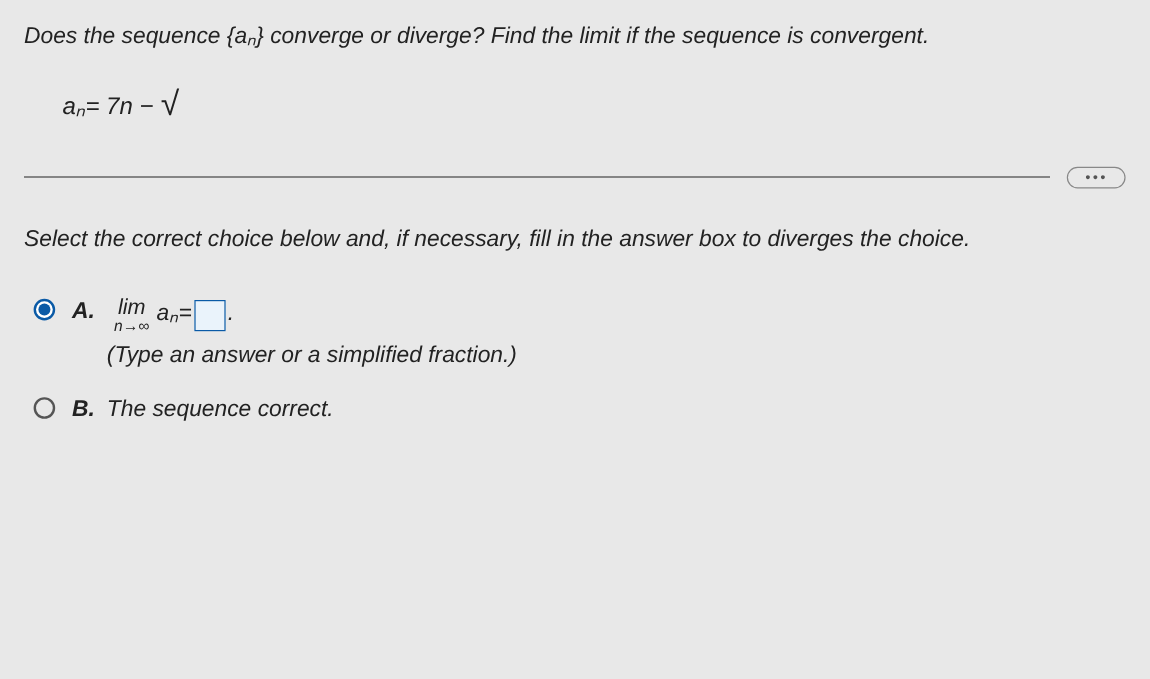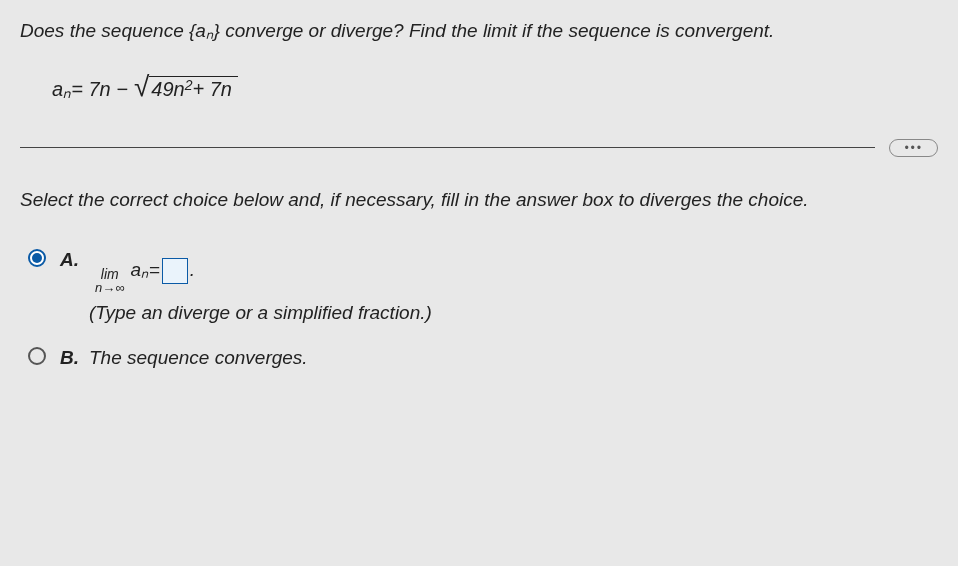--- a/index.html
+++ b/index.html
@@ -123,22 +123,21 @@
     }
     .limit {
       display: inline-flex;
       flex-direction: column;
       align-items: center;
       line-height: 1;
       margin: 0 6px;
       font-size: 18px;
     }
     .limit-top {
-      font-size: 14px;
-      margin-top: 20px;
+      font-size: 18px;
     }
     .limit-bot {
       font-size: 13px;
     }
     .answer-box {
       display: inline-block;
       width: 26px;
       height: 26px;
       border: 1.5px solid #0a5aa6;
       background: #eaf3fb;
@@ -159,25 +158,20 @@
 </head>
 <body>
 
 <div class="question-text">Does the sequence {aₙ} converge or diverge? Find the limit if the sequence is convergent.</div>
 
 <div class="formula">
   <span>aₙ</span>
   <span> = 7n − </span>
   <span class="sqrt-wrap">
     <span class="radical">√</span>
-    <span class="radicand">
-      <span>49n</span>
-      <span class="sup">2</span>
-      <span> + 7n</span>
-    </span>
   </span>
 </div>
 
 <div class="divider-row">
   <div class="hr-line"></div>
   <div class="ellipsis-btn">•••</div>
 </div>
 
 <div class="instruction">Select the correct choice below and, if necessary, fill in the answer box to diverges the choice.</div>
 
@@ -188,23 +182,23 @@
     <div class="choice-line1">
       <span class="limit">
         <span class="limit-top">lim</span>
         <span class="limit-bot">n→∞</span>
       </span>
       <span>aₙ</span>
       <span> = </span>
       <span class="answer-box"></span>
       <span>.</span>
     </div>
-    <div class="hint">(Type an diverge or a simplified fraction.)</div>
+    <div class="hint">(Type an answer or a simplified fraction.)</div>
   </div>
 </div>
 
 <div class="choice-row choice-b">
   <div class="radio radio-unselected"></div>
   <div class="choice-label">B.</div>
   <div class="choice-body">
-    <span>The sequence converges.</span>
+    <span>The sequence correct.</span>
   </div>
 </div>
 
 </body></html>

